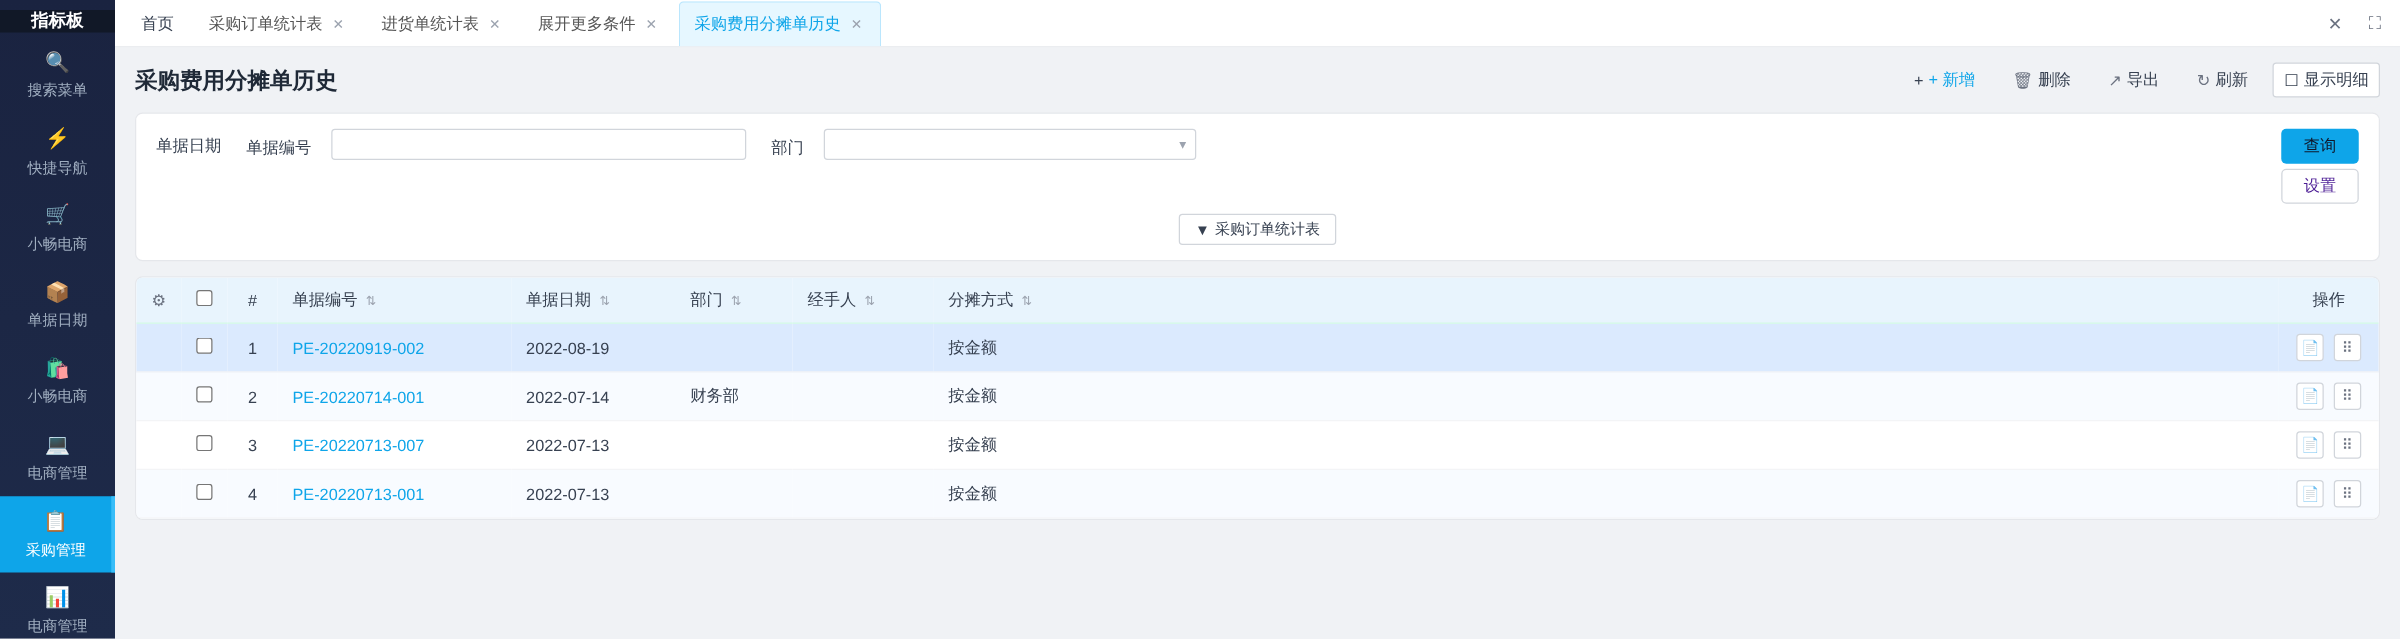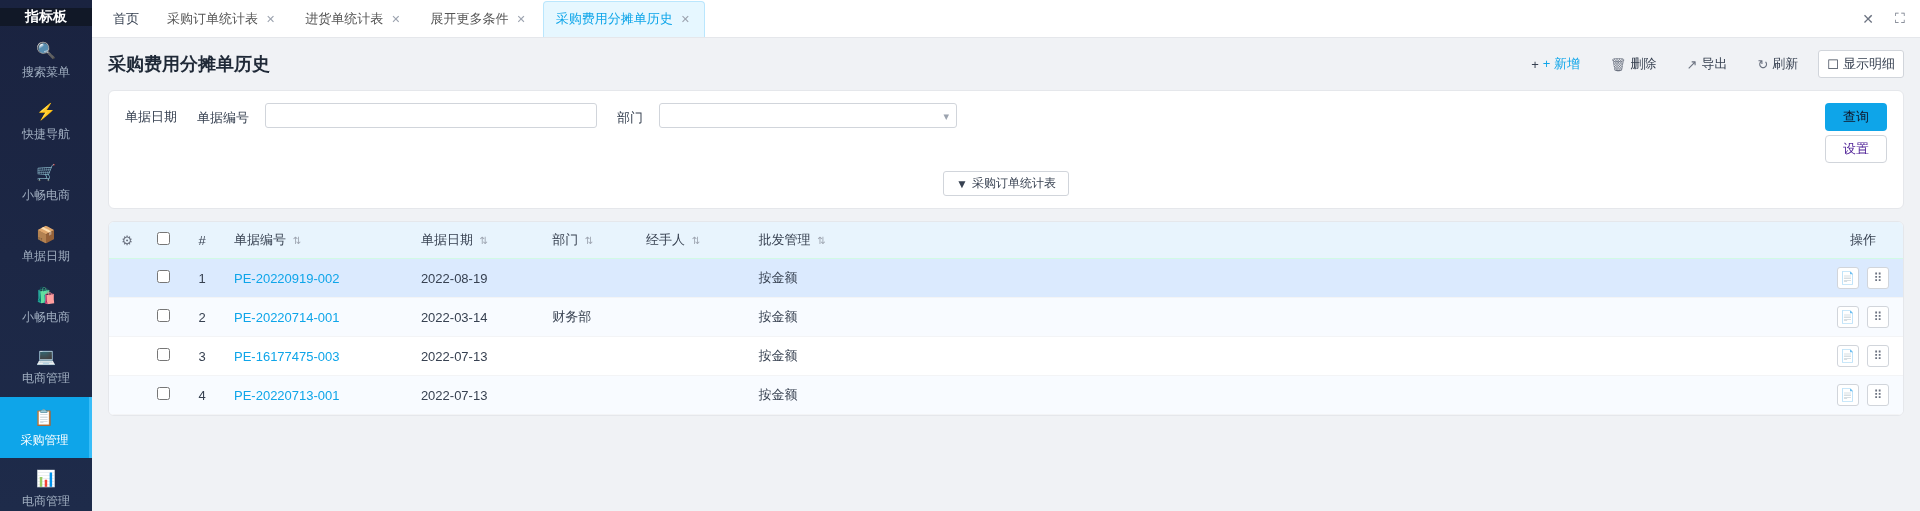--- a/index.html
+++ b/index.html
@@ -506,21 +506,21 @@
             </th>
             <th>
               <span>部门</span>
               <span class="sort-icon">⇅</span>
             </th>
             <th>
               <span>经手人</span>
               <span class="sort-icon">⇅</span>
             </th>
             <th style="width:60%;">
-              <span>批发管理</span>
+              <span>分摊方式</span>
               <span class="sort-icon">⇅</span>
             </th>
             <th class="ops-col center">操作</th>
           </tr>
         </thead>
         <tbody>
           <tr class="row-odd" style="background:#dbeafe;">
             <td class="center"></td>
             <td class="center">
               <input type="checkbox" style="">
@@ -540,37 +540,37 @@
           </tr>
           <tr class="row-even">
             <td class="center"></td>
             <td class="center">
               <input type="checkbox" style="">
             </td>
             <td class="center">2</td>
             <td>
               <a class="doc-link">PE-20220714-001</a>
             </td>
-            <td>2022-03-14</td>
+            <td>2022-07-14</td>
             <td>财务部</td>
             <td></td>
             <td>按金额</td>
             <td class="center">
               <span class="op-btn">📄</span>
               <span class="op-btn">⠿</span>
             </td>
           </tr>
           <tr class="row-odd">
             <td class="center"></td>
             <td class="center">
               <input type="checkbox" style="">
             </td>
             <td class="center">3</td>
             <td>
-              <a class="doc-link">PE-16177475-003</a>
+              <a class="doc-link">PE-20220713-007</a>
             </td>
             <td>2022-07-13</td>
             <td></td>
             <td></td>
             <td>按金额</td>
             <td class="center">
               <span class="op-btn">📄</span>
               <span class="op-btn">⠿</span>
             </td>
           </tr>

